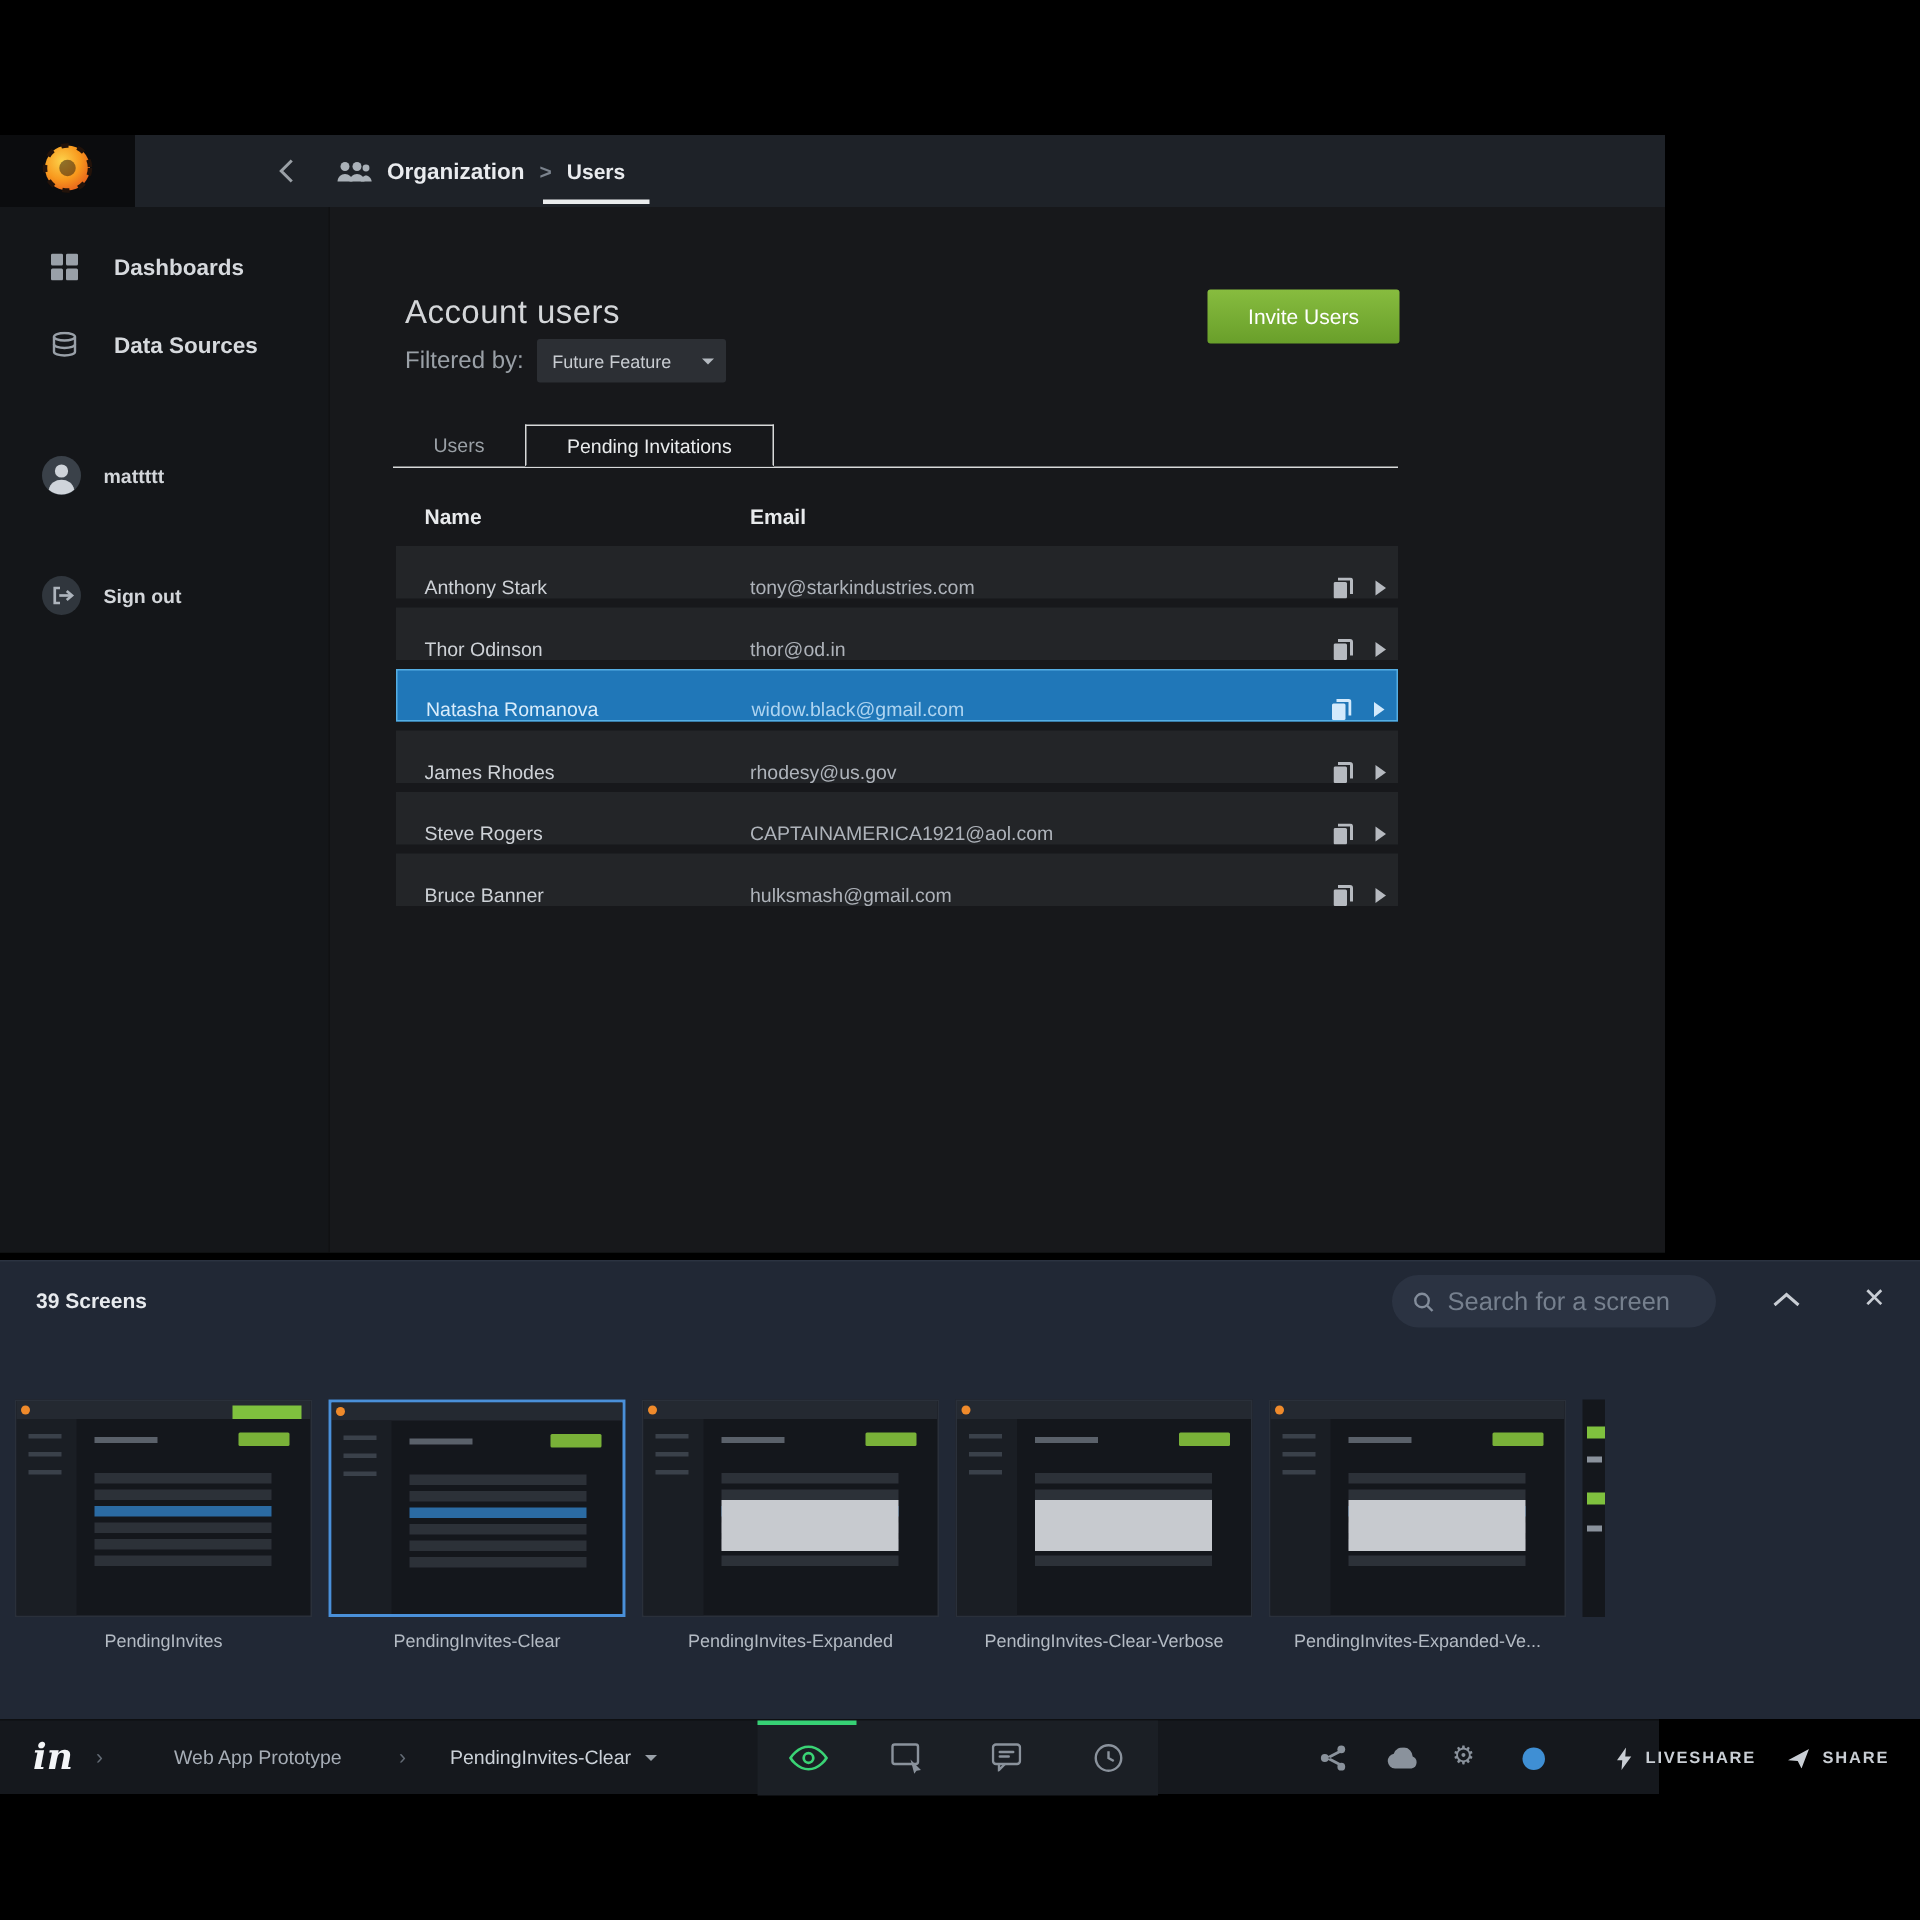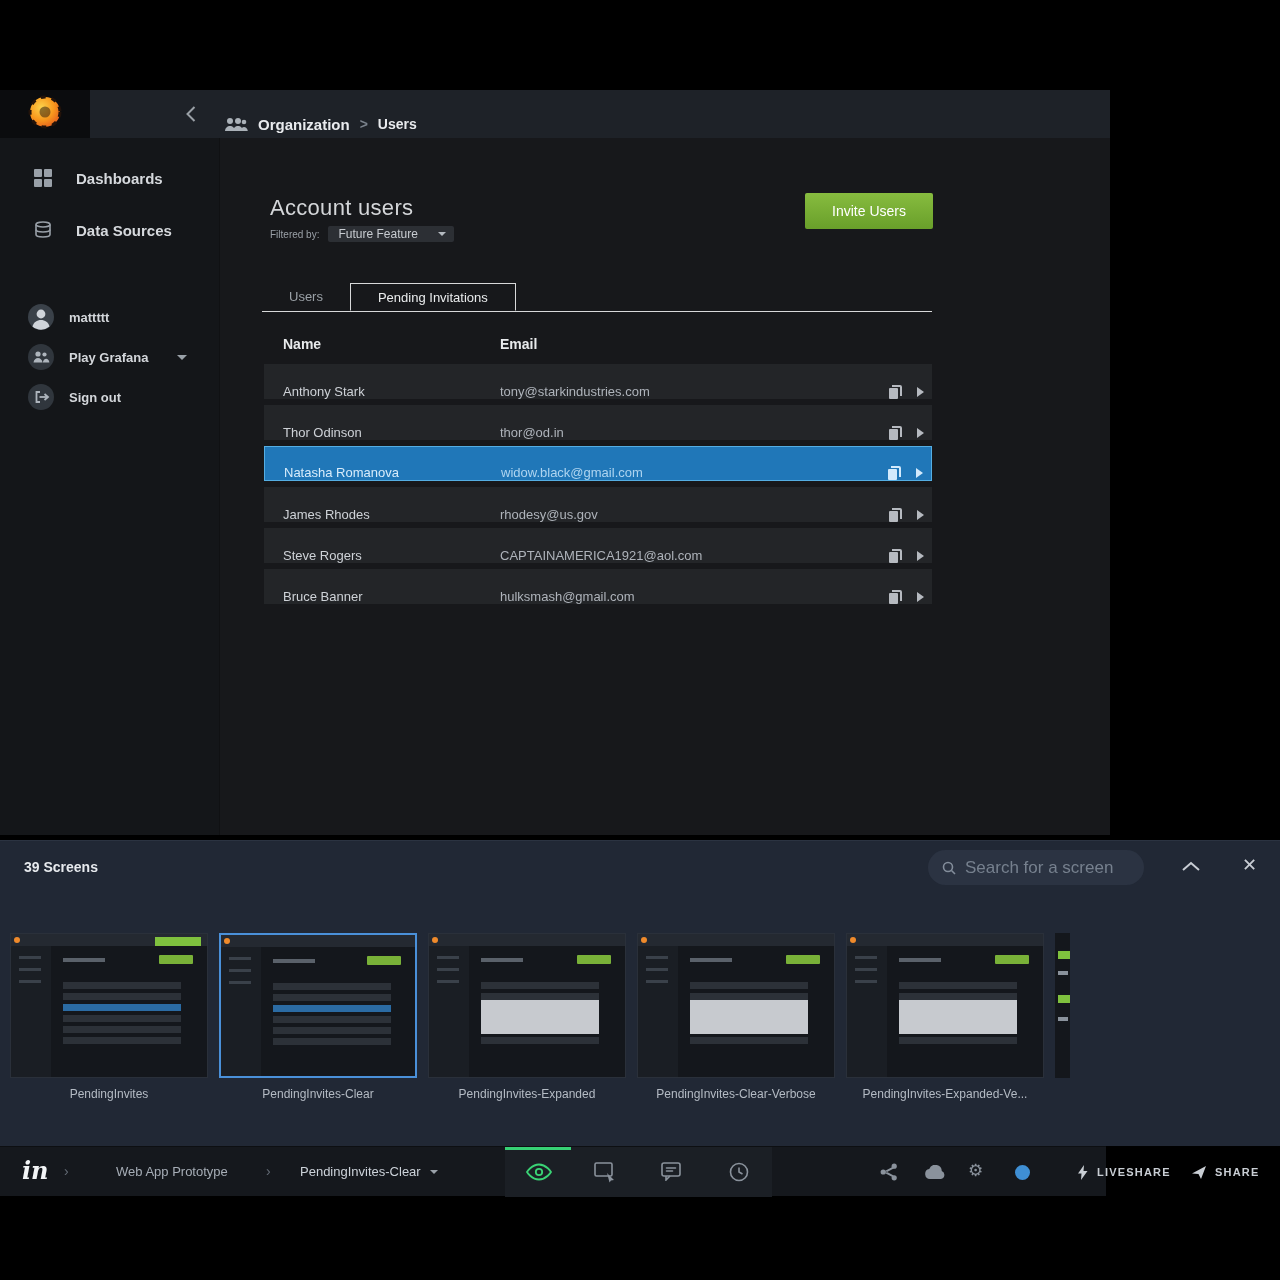--- a/index.html
+++ b/index.html
@@ -6,21 +6,21 @@
 html,body{background:#000;}
 .canvas{position:relative;width:1280px;height:1280px;background:#000;overflow:hidden;
   font-family:"Liberation Sans",sans-serif;color:#c7cbd1;}
 
 
 .g-app{position:absolute;left:0;top:90px;width:1110px;height:745px;background:#17181b;}
 .g-header{position:absolute;left:0;top:0;width:1110px;height:48px;background:#1e2228;}
 .g-logoblock{position:absolute;left:0;top:0;width:90px;height:48px;background:#0b0c0e;
   display:flex;align-items:center;justify-content:center;}
 .g-collapse{position:absolute;left:186px;top:16px;cursor:pointer;line-height:0;}
-.g-breadcrumb{position:absolute;left:224px;top:10px;height:48px;display:flex;align-items:center;gap:10px;}
+.g-breadcrumb{position:absolute;left:224px;top:0;height:48px;display:flex;align-items:center;gap:10px;}
 .crumb{font-size:15px;font-weight:bold;color:#e9ebee;cursor:pointer;}
 .crumb-sep{color:#7b838d;font-size:14px;font-weight:bold;}
 .crumb.active{font-size:14px;position:relative;}
 .crumb.active::after{content:"";position:absolute;left:-16px;right:-16px;bottom:-14px;height:3px;background:#eaeced;}
 
 .g-side{position:absolute;left:0;top:48px;width:220px;height:697px;background:#141619;border-right:1px solid #101113;}
 .s-item{position:absolute;left:0;width:220px;height:34px;display:flex;align-items:center;cursor:pointer;}
 .s-item .s-ic{margin-left:34px;line-height:0;}
 .s-item .s-label{margin-left:24px;font-size:15px;font-weight:bold;color:#d6d9dd;}
 .s-user .s-avatar{margin-left:28px;line-height:0;}
@@ -28,22 +28,22 @@
 .s-link .s-circ{margin-left:28px;line-height:0;}
 .caret-down{width:0;height:0;border-left:5px solid transparent;border-right:5px solid transparent;
   border-top:5px solid #9aa1a8;display:inline-block;}
 .s-caret{margin-left:28px;}
 
 .g-main{position:absolute;left:220px;top:48px;width:890px;height:697px;background:#17181b;}
 .g-title{position:absolute;left:50px;top:57px;font-size:22px;font-weight:normal;color:#d4d6d9;letter-spacing:.3px;}
 .invite-btn{position:absolute;left:585px;top:55px;width:128px;height:36px;border:none;border-radius:2px;
   background:linear-gradient(180deg,#87bc3f,#699f2a);color:#fff;font-size:14px;font-family:inherit;cursor:pointer;}
 .filter-row{position:absolute;left:50px;top:88px;display:flex;align-items:center;gap:9px;}
-.filter-label{font-size:10px;color:#9aa0a7;}
-.filter-select{position:relative;width:126px;height:16px;background:#2c2f34;border-radius:2px;
+.filter-label{font-size:16px;color:#9aa0a7;}
+.filter-select{position:relative;width:126px;height:29px;background:#2c2f34;border-radius:2px;
   display:flex;align-items:center;padding-left:10px;font-size:12px;color:#c8ccd1;cursor:pointer;}
 .filter-select .caret-down{position:absolute;right:8px;border-top-color:#b4bac0;border-left-width:4px;border-right-width:4px;border-top-width:4px;}
 
 .tabs{position:absolute;left:42px;top:145px;width:670px;display:flex;border-bottom:1px solid #d8d9da;}
 .tab{height:28px;line-height:27px;padding:0 27px;font-size:13px;color:#9aa0a6;cursor:pointer;}
 .tab.active{color:#eaeced;background:#17181b;border:1px solid #d8d9da;border-bottom:1px solid #17181b;margin-bottom:-1px;}
 
 .thead{position:absolute;left:44px;top:192px;width:668px;height:30px;}
 .th{position:absolute;top:6px;font-size:14px;font-weight:bold;color:#e8eaec;}
 .th.name{left:19px;}
@@ -204,35 +204,20 @@
         <span class="s-avatar">
           <svg width="26" height="26" viewBox="0 0 26 26">
             <circle cx="13" cy="13" r="13" fill="#3a4149"></circle>
             <circle cx="13" cy="10" r="4.4" fill="#cfd4da"></circle>
             <path d="M4.5 22.5c1-4.4 4.5-6.6 8.5-6.6s7.5 2.2 8.5 6.6a13 13 0 0 1-17 0z" fill="#cfd4da"></path>
           </svg>
         </span>
         <span class="s-label">mattttt</span>
       </div>
 
-      <div class="s-item s-link" style="top:202px;">
-        <span class="s-circ">
-          <svg width="26" height="26" viewBox="0 0 26 26">
-            <circle cx="13" cy="13" r="13" fill="#30363d"></circle>
-            <g fill="#aeb5bd">
-                <circle cx="10" cy="10" r="2.6"></circle>
-                <circle cx="16.5" cy="10.5" r="2.1"></circle>
-            <path d="M5.5 18.5c.4-3 2.4-4.6 4.5-4.6s4.1 1.6 4.5 4.6z"></path>
-            <path d="M14.8 18.5c.3-2.4 1.8-3.8 3.4-3.8 1.5 0 2.8 1.2 3.2 3.8z"></path>
-              </g>
-          </svg>
-        </span>
-        <span class="s-label">Play Grafana</span>
-        <span class="caret-down s-caret"></span>
-      </div>
 
       <div class="s-item s-link" style="top:242px;">
         <span class="s-circ">
           <svg width="26" height="26" viewBox="0 0 26 26">
             <circle cx="13" cy="13" r="13" fill="#30363d"></circle>
             <g stroke="#aeb5bd" stroke-width="1.8" fill="none">
               <path d="M12 8H8.5v10H12"></path>
                 <path d="M11.5 13h8"></path>
                 <path d="M16.5 10l3.5 3-3.5 3"></path>
             </g>

